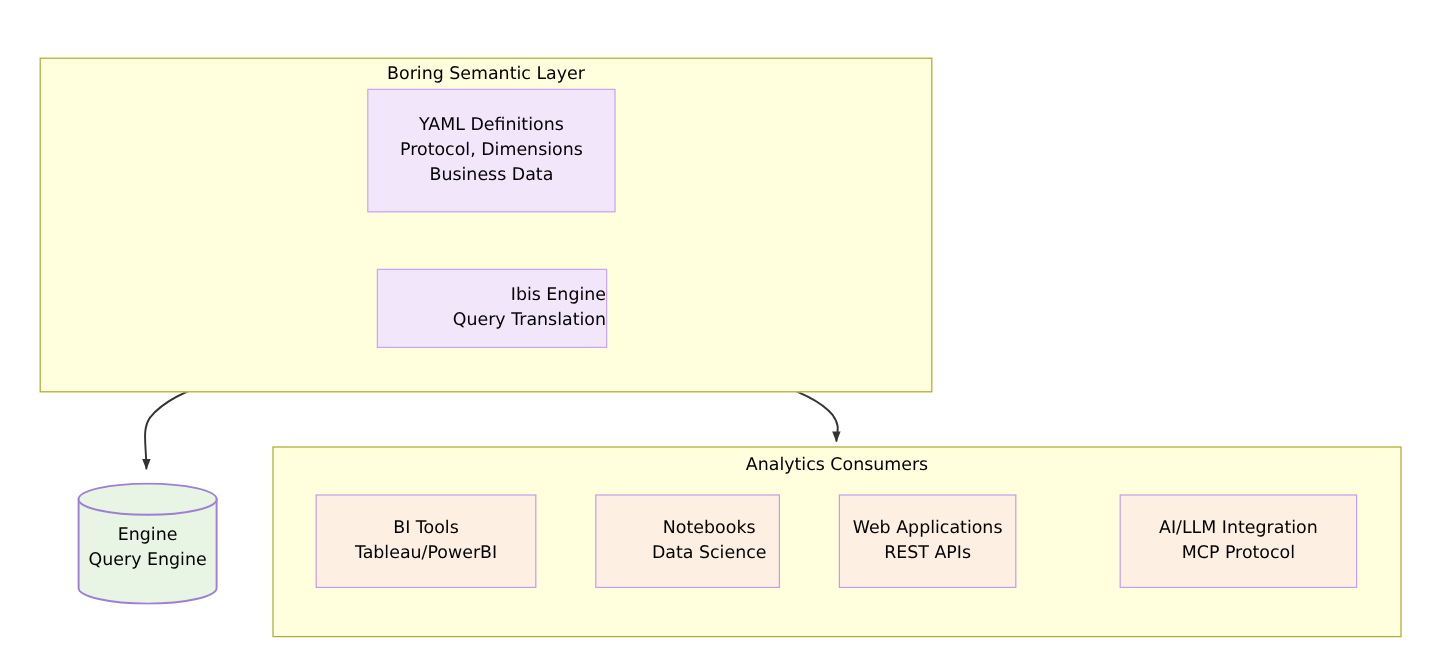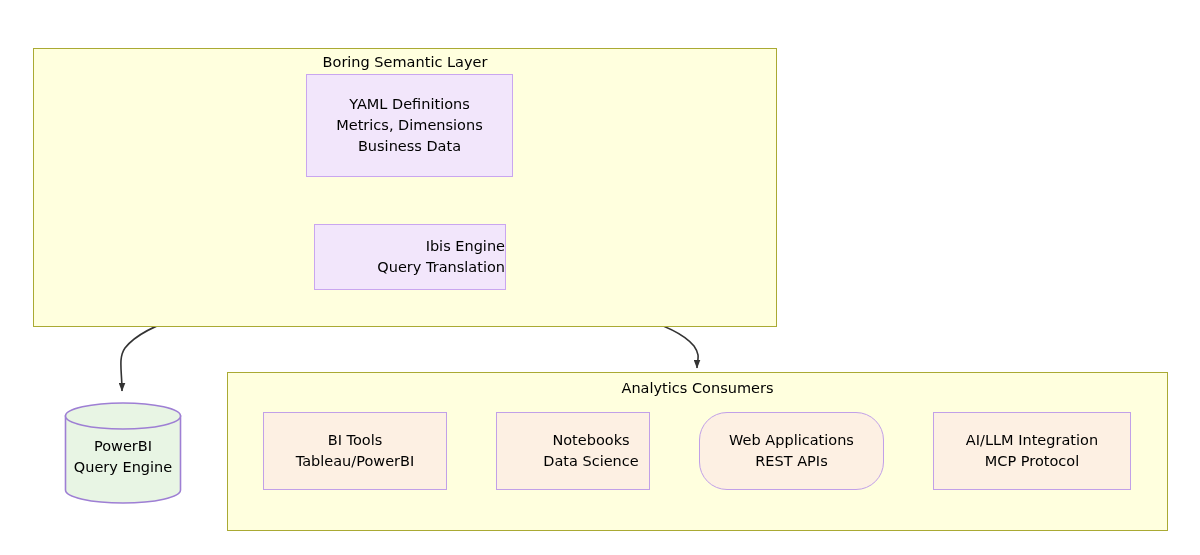--- a/index.html
+++ b/index.html
@@ -105,55 +105,55 @@
 
     <path d="M 506 273 C 590 289, 672 302, 694 330 C 701 340, 697 344, 697 352" fill="none" stroke="#333333" stroke-width="1.6" marker-end="url(#arrowhead)"></path>
   </svg>
 
   <div class="subgraph" style="left:33px; top:32px; width:744px; height:279px;">
     <div class="subgraph-title" style="top:5px;">Boring Semantic Layer</div>
   </div>
 
   <div class="node node-purple" style="left:306px; top:58px; width:207px; height:103px;">
     <span class="line">YAML Definitions</span>
-    <span class="line">Metrics, Dimensions</span>
+    <span class="line">Protocol, Dimensions</span>
     <span class="line">Business Data</span>
   </div>
 
   <div class="node node-purple" style="left:314px; top:208px; width:192px; height:66px;align-items:flex-end;">
     <span class="line">Ibis Engine</span>
     <span class="line">Query Translation</span>
   </div>
 
   <div class="cylinder" style="left:64px; top:386px; width:118px; height:102px;">
     <svg width="118" height="102" viewBox="0 0 118 102" xmlns="http://www.w3.org/2000/svg">
       <path d="M 1.5 14 L 1.5 88 A 57.5 13 0 0 0 116.5 88 L 116.5 14 Z" fill="#e8f5e4" stroke="#9e7fd4" stroke-width="1.6"></path>
       <ellipse cx="59" cy="14" rx="57.5" ry="13" fill="#e8f5e4" stroke="#9e7fd4" stroke-width="1.6"></ellipse>
     </svg>
     <div class="cyl-label" style="top:34px;">
-      <span class="line">PowerBI</span>
+      <span class="line">Engine</span>
       <span class="line">Query Engine</span>
     </div>
   </div>
 
   <div class="subgraph" style="left:227px; top:356px; width:941px; height:159px;">
     <div class="subgraph-title" style="top:7px;">Analytics Consumers</div>
   </div>
 
   <div class="node node-peach" style="left:263px; top:396px; width:184px; height:78px;">
     <span class="line">BI Tools</span>
     <span class="line">Tableau/PowerBI</span>
   </div>
 
   <div class="node node-peach" style="left:496px; top:396px; width:154px; height:78px;padding-left:36px;">
     <span class="line">Notebooks</span>
     <span class="line">Data Science</span>
   </div>
 
-  <div class="node node-peach" style="left:699px; top:396px; width:185px; height:78px;border-radius:28px;">
+  <div class="node node-peach" style="left:699px; top:396px; width:148px; height:78px;">
     <span class="line">Web Applications</span>
     <span class="line">REST APIs</span>
   </div>
 
   <div class="node node-peach" style="left:933px; top:396px; width:198px; height:78px;">
     <span class="line">AI/LLM Integration</span>
     <span class="line">MCP Protocol</span>
   </div>
 
 </div>

